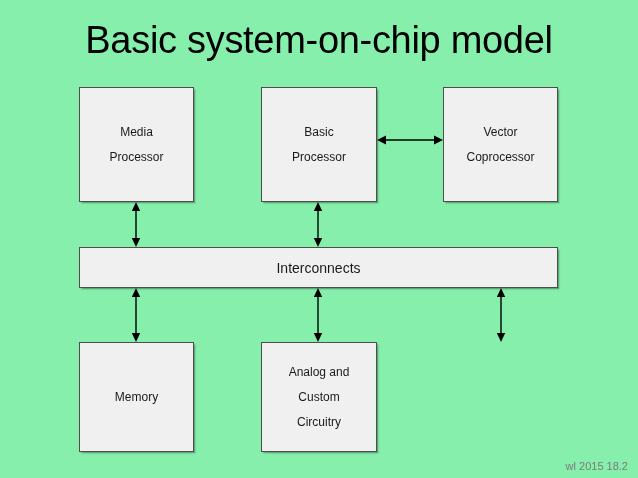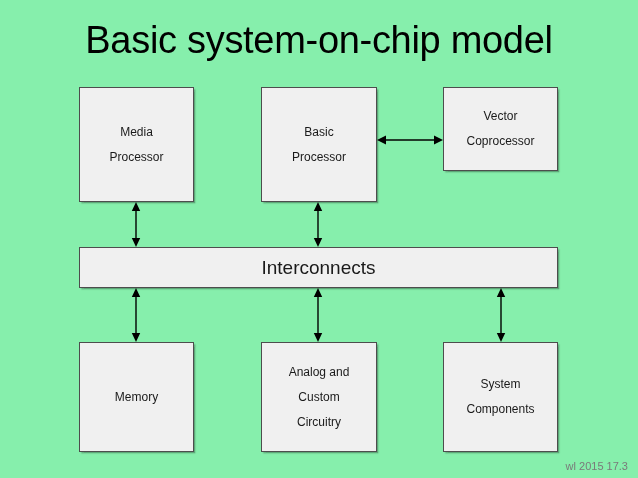--- a/index.html
+++ b/index.html
@@ -41,21 +41,21 @@
     box-sizing: border-box;
   }
   .node .label {
     font-size: 12px;
     line-height: 25px;
     color: #1a1a1a;
     text-align: center;
     white-space: pre-line;
   }
   #bar-interconnects .label {
-    font-size: 19px;
+    font-size: 14px;
     line-height: 20px;
   }
   
   .varrow, .harrow {
     position: absolute;
   }
   .varrow svg, .harrow svg {
     display: block;
     overflow: visible;
   }
@@ -79,21 +79,21 @@
   <div class="node" id="box-media-processor" style="left:79px; top:87px; width:115px; height:115px;">
     <span class="label">Media
 Processor</span>
   </div>
 
   <div class="node" id="box-core-processor" style="left:261px; top:87px; width:116px; height:115px;">
     <span class="label">Basic
 Processor</span>
   </div>
 
-  <div class="node" id="box-vector-coprocessor" style="left:443px; top:87px; width:115px; height:84px;">
+  <div class="node" id="box-vector-coprocessor" style="left:443px; top:87px; width:115px; height:115px;">
     <span class="label">Vector
 Coprocessor</span>
   </div>
 
   <div class="harrow" style="left:377px; top:133px; width:66px; height:14px;">
     <svg width="66" height="14" viewBox="0 0 66 14">
       <line x1="7" y1="7" x2="59" y2="7" stroke="#000000" stroke-width="1.4"></line>
       <polygon points="0,7 9,2.6 9,11.4" fill="#000000"></polygon>
       <polygon points="66,7 57,2.6 57,11.4" fill="#000000"></polygon>
     </svg>
@@ -146,20 +146,16 @@
   <div class="node" id="box-analog-custom-circuitry" style="left:261px; top:342px; width:116px; height:110px;">
     <span class="label">Analog and
 Custom
 Circuitry</span>
   </div>
 
   <div class="node" id="box-memory" style="left:79px; top:342px; width:115px; height:110px;">
     <span class="label">Memory</span>
   </div>
 
-  <div class="node" id="box-system-components" style="left:443px; top:342px; width:115px; height:110px;">
-    <span class="label">System
-Components</span>
-  </div>
 
-  <div id="footer">wl 2015 17.3</div>
+  <div id="footer">wl 2015 18.2</div>
 
 </div>
 
 </body></html>

